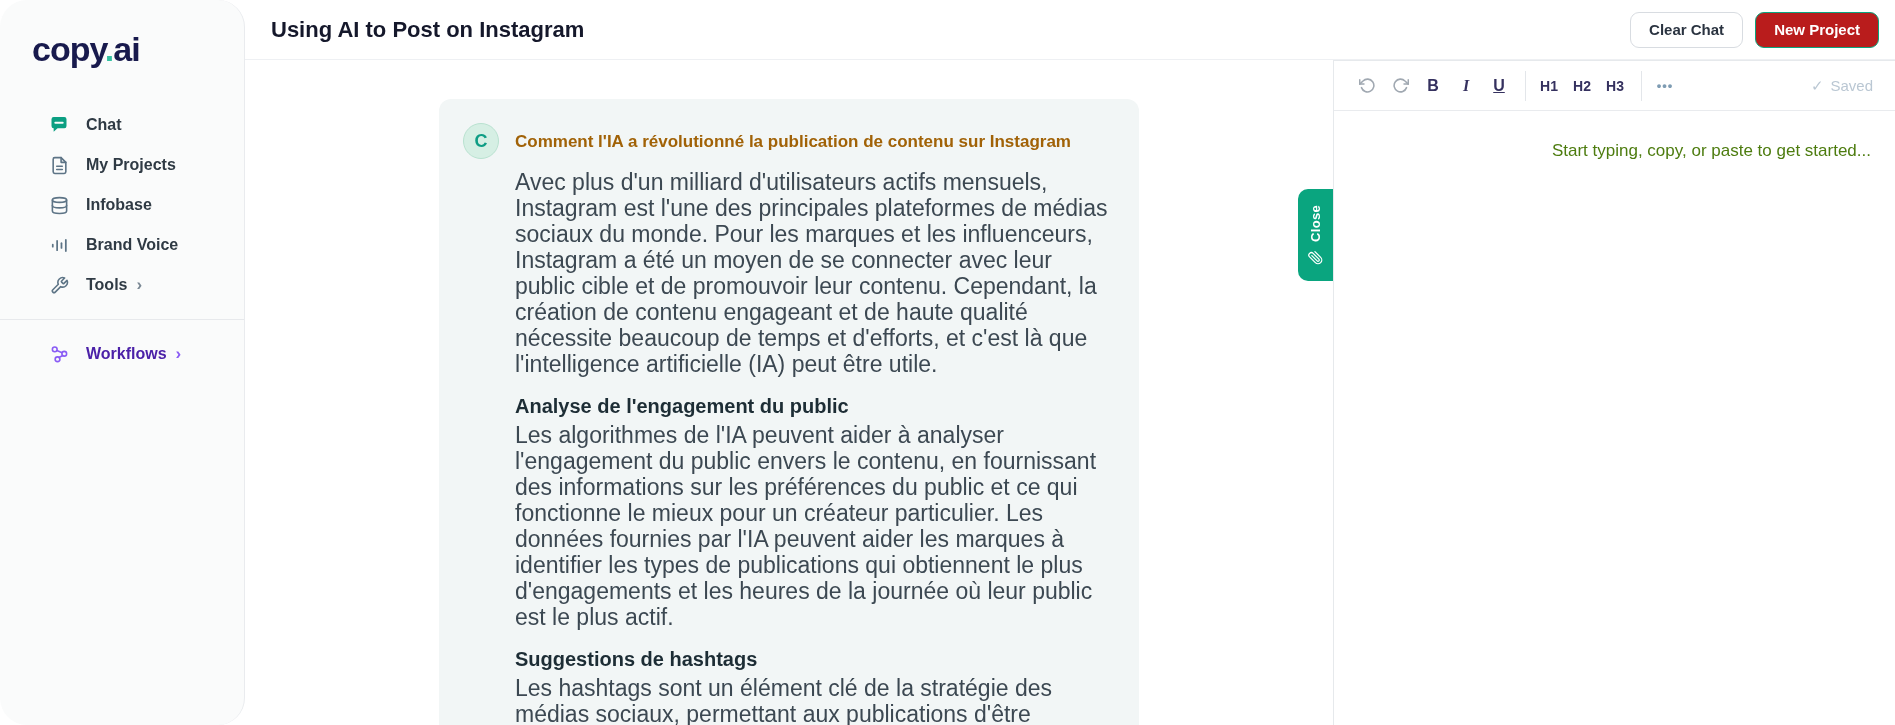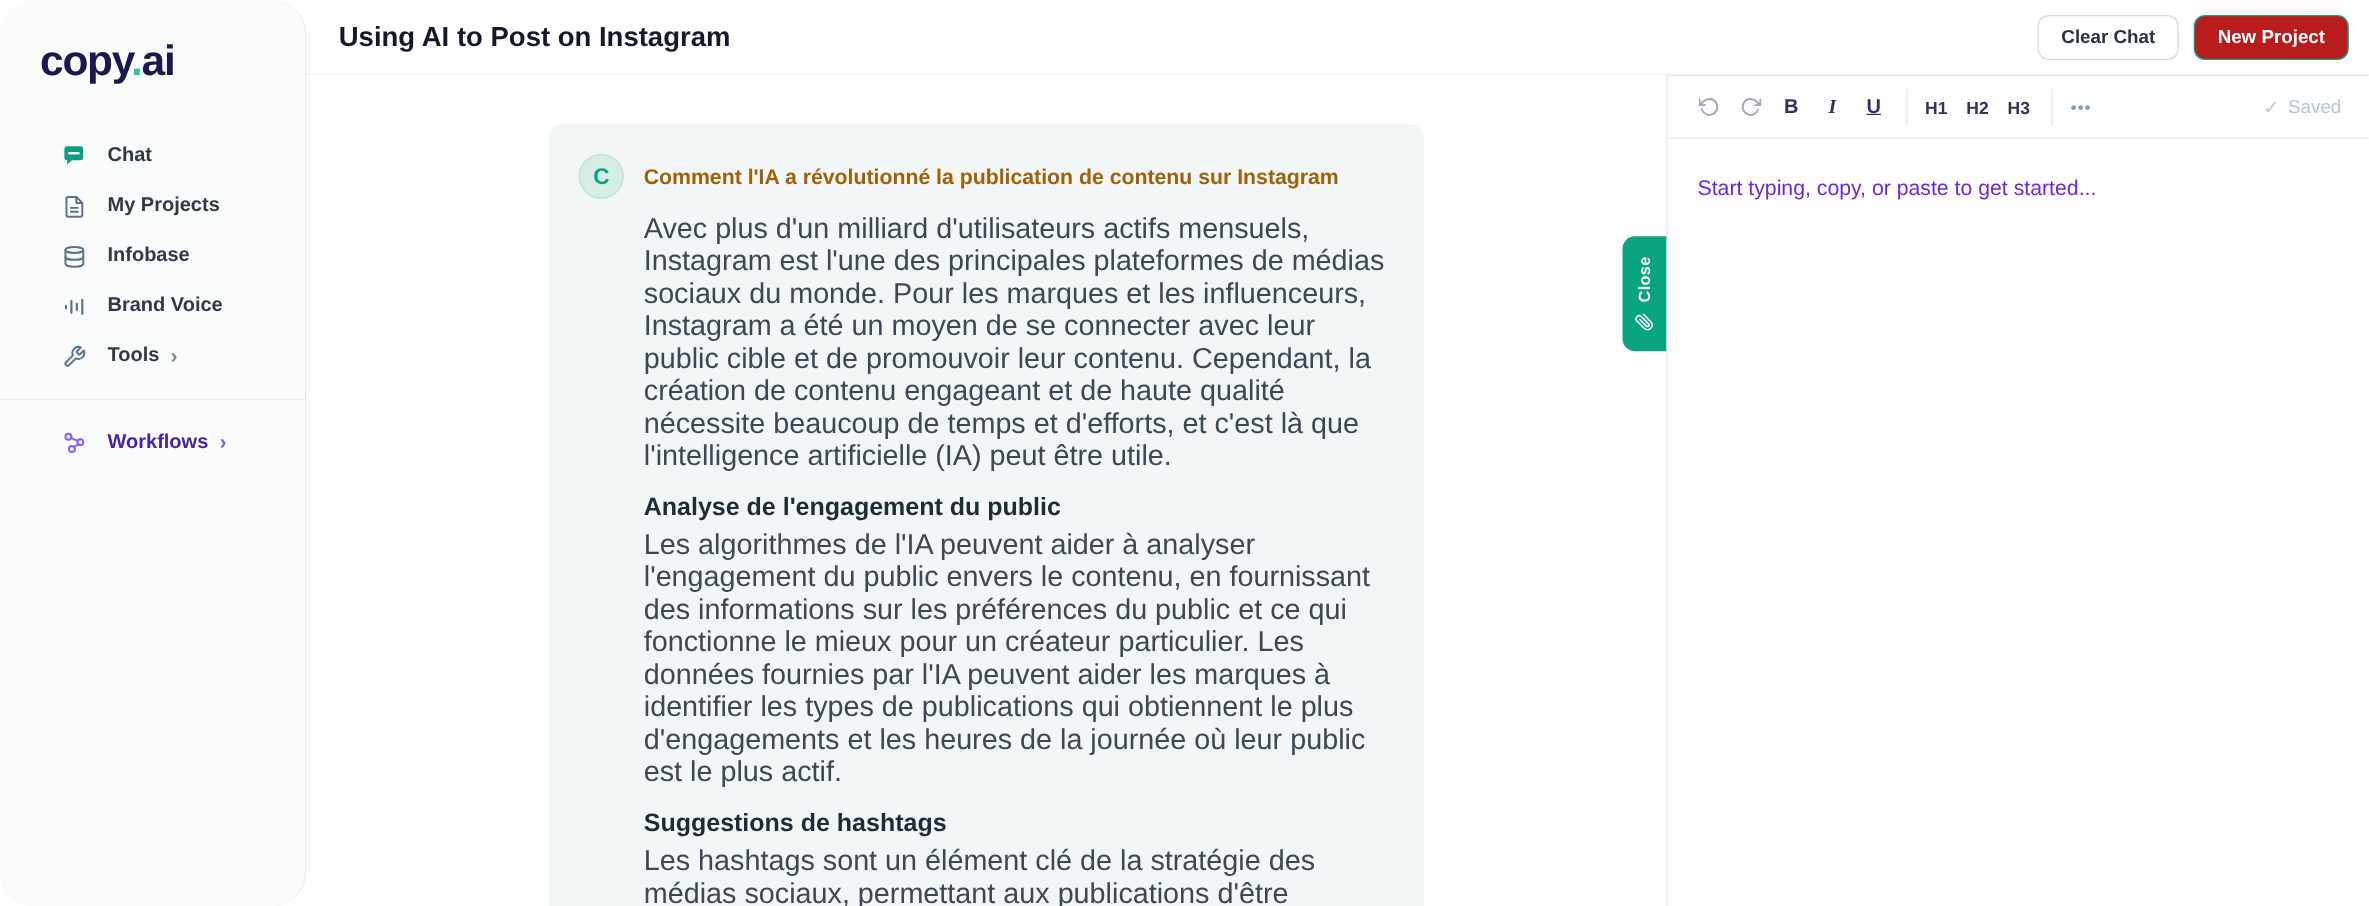--- a/index.html
+++ b/index.html
@@ -61,22 +61,22 @@
             font-size:16px; font-weight:700; color:#35315f; }
   .tb-btn.ghost { color:#a0a8b1; }
   .tb-btn.italic { font-family:"Liberation Serif", serif; font-style:italic; }
   .tb-btn.underline { text-decoration:underline; }
   .tb-btn.hbtn { font-size:14px; }
   .tb-btn.more { color:#7e9cb3; font-size:13px; letter-spacing:1px; }
   .tb-sep { width:1px; height:30px; background:#e3e6ea; margin:0 12px 0 4px; }
   .saved { margin-left:auto; display:flex; align-items:center; gap:7px;
            color:#bac7d3; font-size:15px; }
   .editor-content { padding:30px 24px; }
-  .editor-input { font-size:17px; color:#6d28d9; outline:none; min-height:400px;
-                  cursor:text; }
+  .editor-input { font-size:17px; color:#4d7c0f; outline:none; min-height:400px;
+                  cursor:text;text-align:right; }
 
   
   .close-tab { position:absolute; left:1298px; top:189px; width:35px; height:92px;
                background:#0aa57f; border-radius:10px 0 0 10px; cursor:pointer;
                overflow:hidden; }
   .close-inner { width:92px; height:35px; transform:rotate(-90deg) translateX(-92px);
                  transform-origin:top left; display:flex; align-items:center;
                  justify-content:center; gap:8px; color:#fff; }
   .close-label { font-size:13px; font-weight:700; letter-spacing:.3px; }
 

